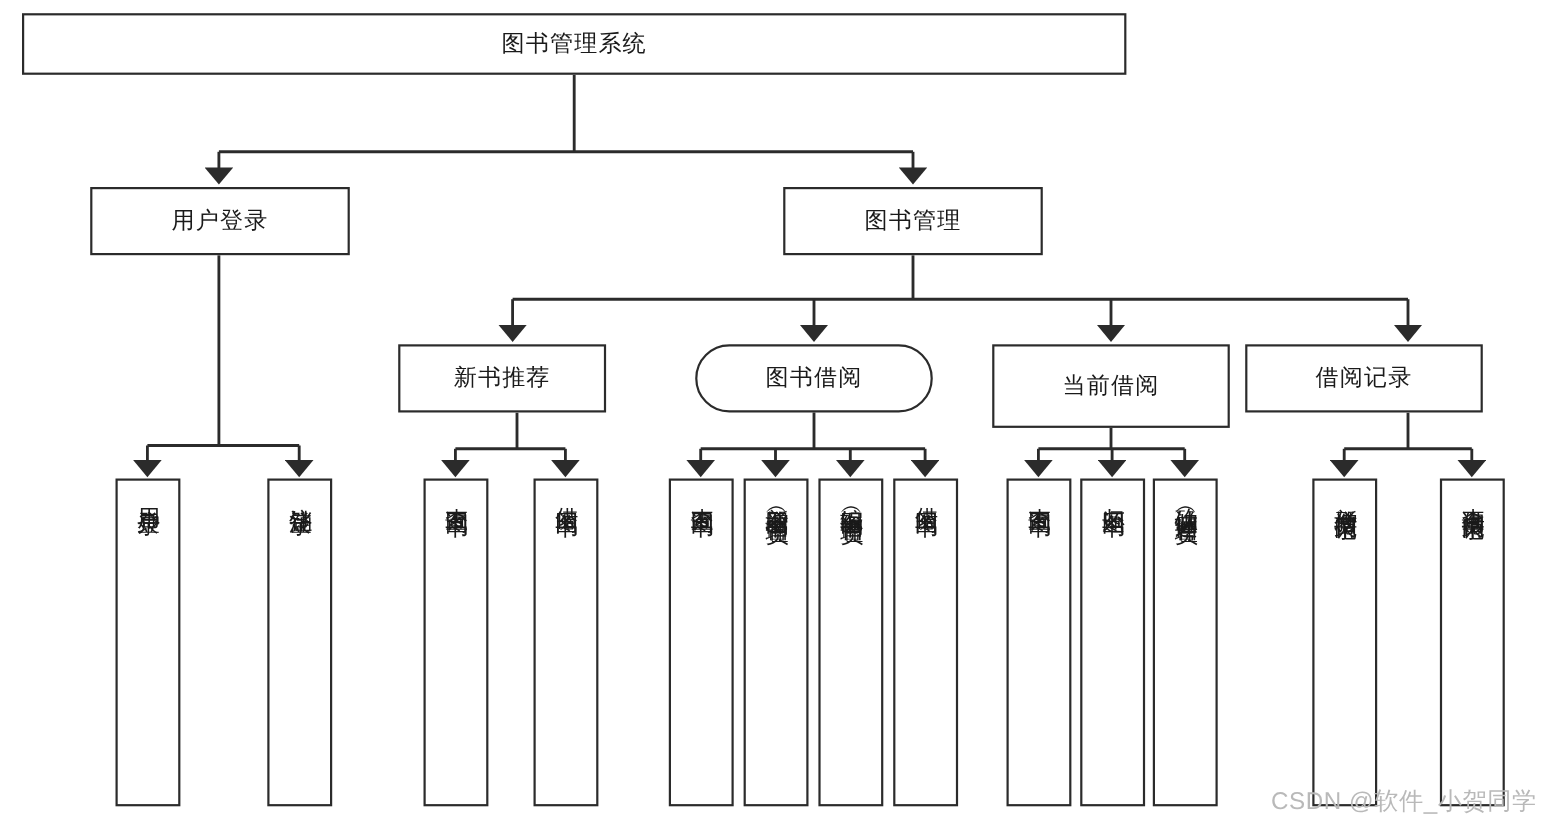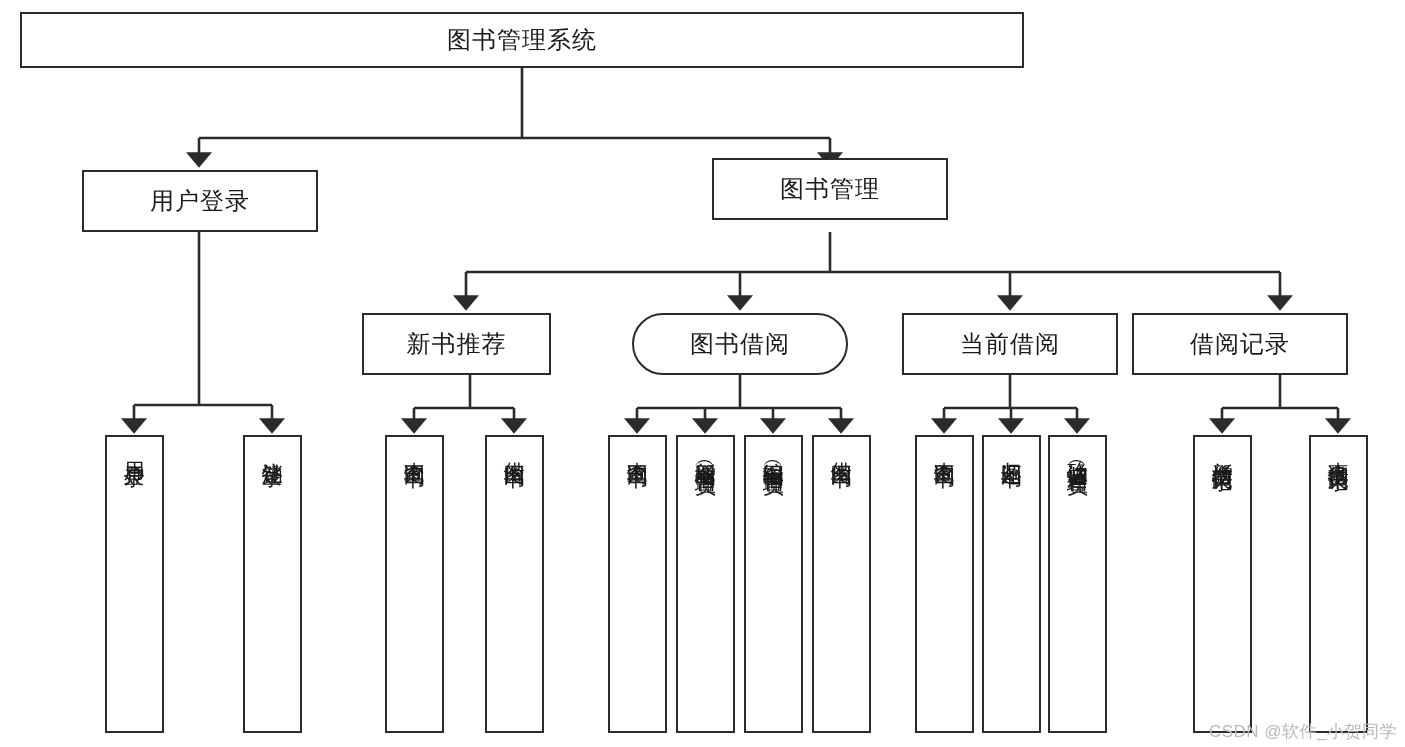--- a/index.html
+++ b/index.html
@@ -35,21 +35,21 @@
     align-items: center;
     justify-content: center;
     text-align: center;
     color: #1a1a1a;
     z-index: 2;
   }
   .node.root {
     border-width: 2px;
   }
   .node .label {
-    font-size: 24px;
+    font-size: 21px;
     line-height: 1.25;
     letter-spacing: 1px;
     white-space: nowrap;
   }
   .node.leaf {
     align-items: flex-start;
     justify-content: center;
     padding-top: 8px;
   }
   .node.leaf .label {
@@ -57,21 +57,21 @@
     text-orientation: upright;
     font-size: 21px;
     line-height: 1.32;
     letter-spacing: 2px;
     white-space: normal;
   }
   .watermark {
     position: absolute;
     right: 8px;
     bottom: 4px;
-    font-size: 17px;
+    font-size: 22px;
     color: #b9b9b9;
     letter-spacing: 0.5px;
     z-index: 3;
     white-space: nowrap;
     font-family: "Liberation Sans", "DejaVu Sans", sans-serif;
   }
 </style>
 </head>
 <body>
 
@@ -127,31 +127,31 @@
     </g>
   </svg>
 
   <div class="node root" style="left:20px; top:12px; width:1004px; height:56px;">
     <span class="label">图书管理系统</span>
   </div>
 
   <div class="node" style="left:82px; top:170px; width:236px; height:62px;">
     <span class="label">用户登录</span>
   </div>
-  <div class="node" style="left:712px; top:158px; width:236px; height:62px;">
+  <div class="node" style="left:712px; top:170px; width:236px; height:62px;">
     <span class="label">图书管理</span>
   </div>
 
   <div class="node" style="left:362px; top:313px; width:189px; height:62px;">
     <span class="label">新书推荐</span>
   </div>
   <div class="node" style="left:632px; top:313px; width:216px; height:62px;border-radius:31px;">
     <span class="label">图书借阅</span>
   </div>
-  <div class="node" style="left:902px; top:313px; width:216px; height:62px;text-align:right;">
+  <div class="node" style="left:902px; top:313px; width:216px; height:76px;text-align:right;">
     <span class="label">当前借阅</span>
   </div>
   <div class="node" style="left:1132px; top:313px; width:216px; height:62px;">
     <span class="label">借阅记录</span>
   </div>
 
   <div class="node leaf" style="left:105px; top:435px; width:59px; height:298px;">
     <span class="label">用户登录</span>
   </div>
   <div class="node leaf" style="left:243px; top:435px; width:59px; height:298px;">

